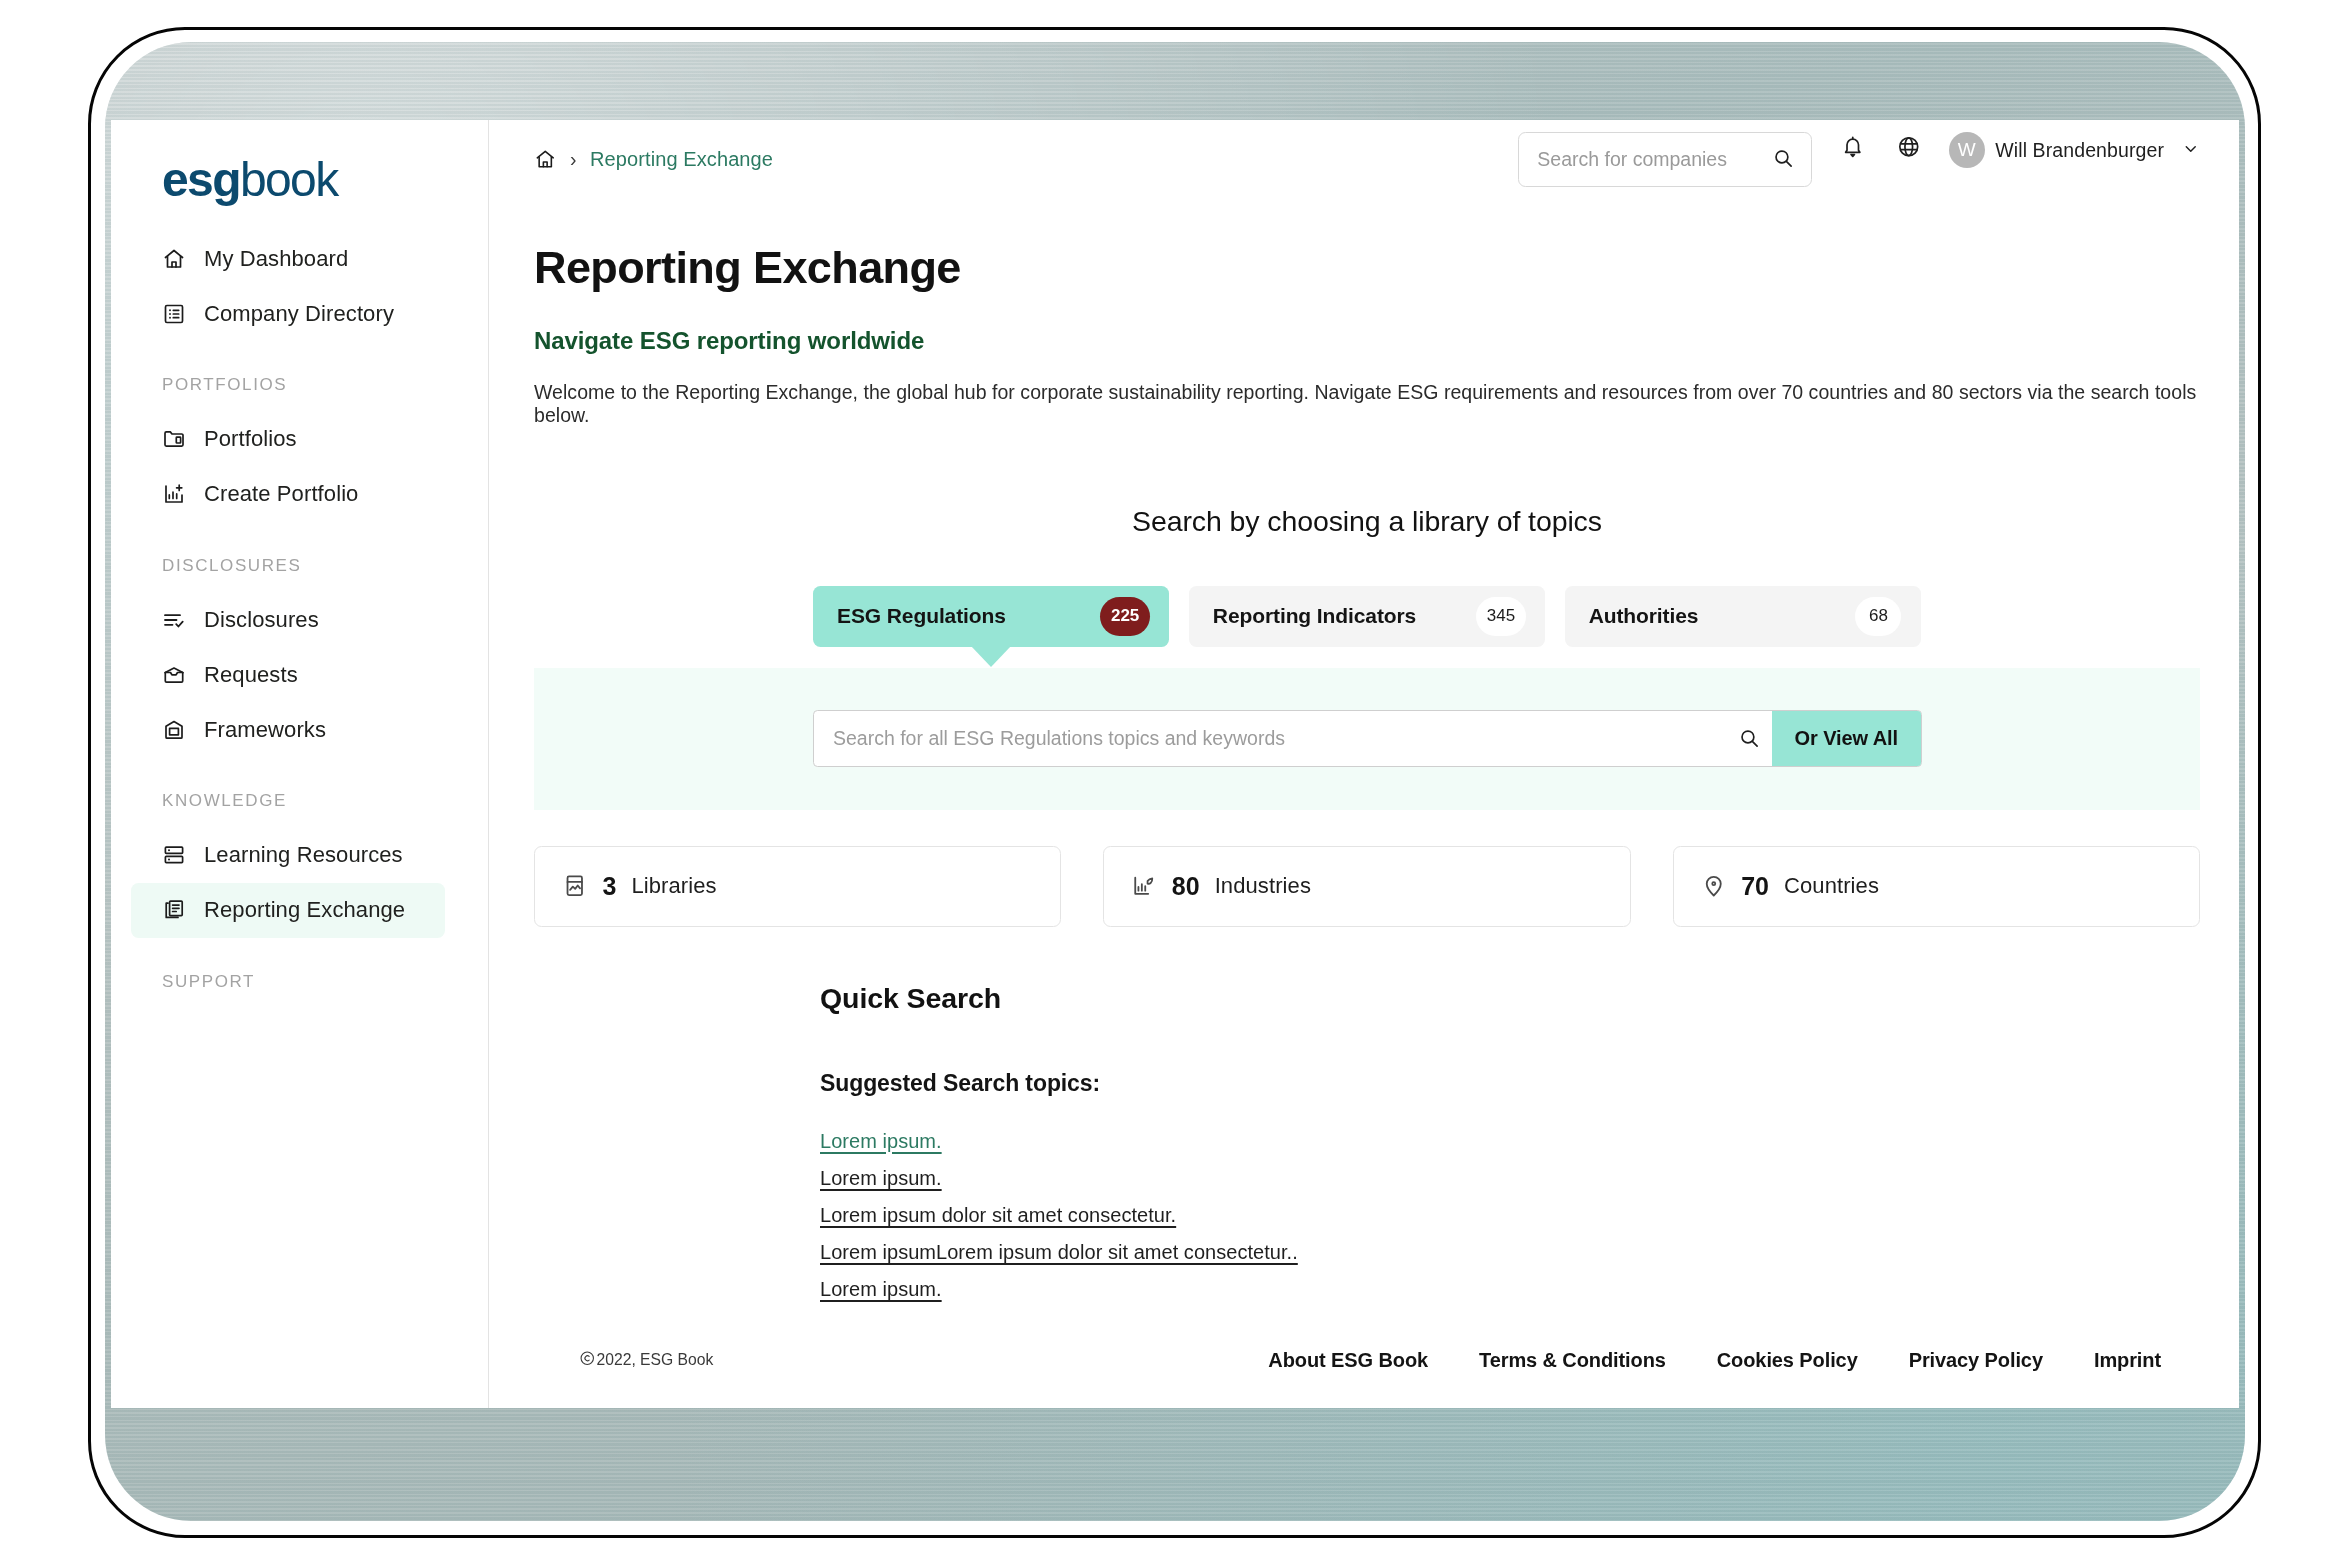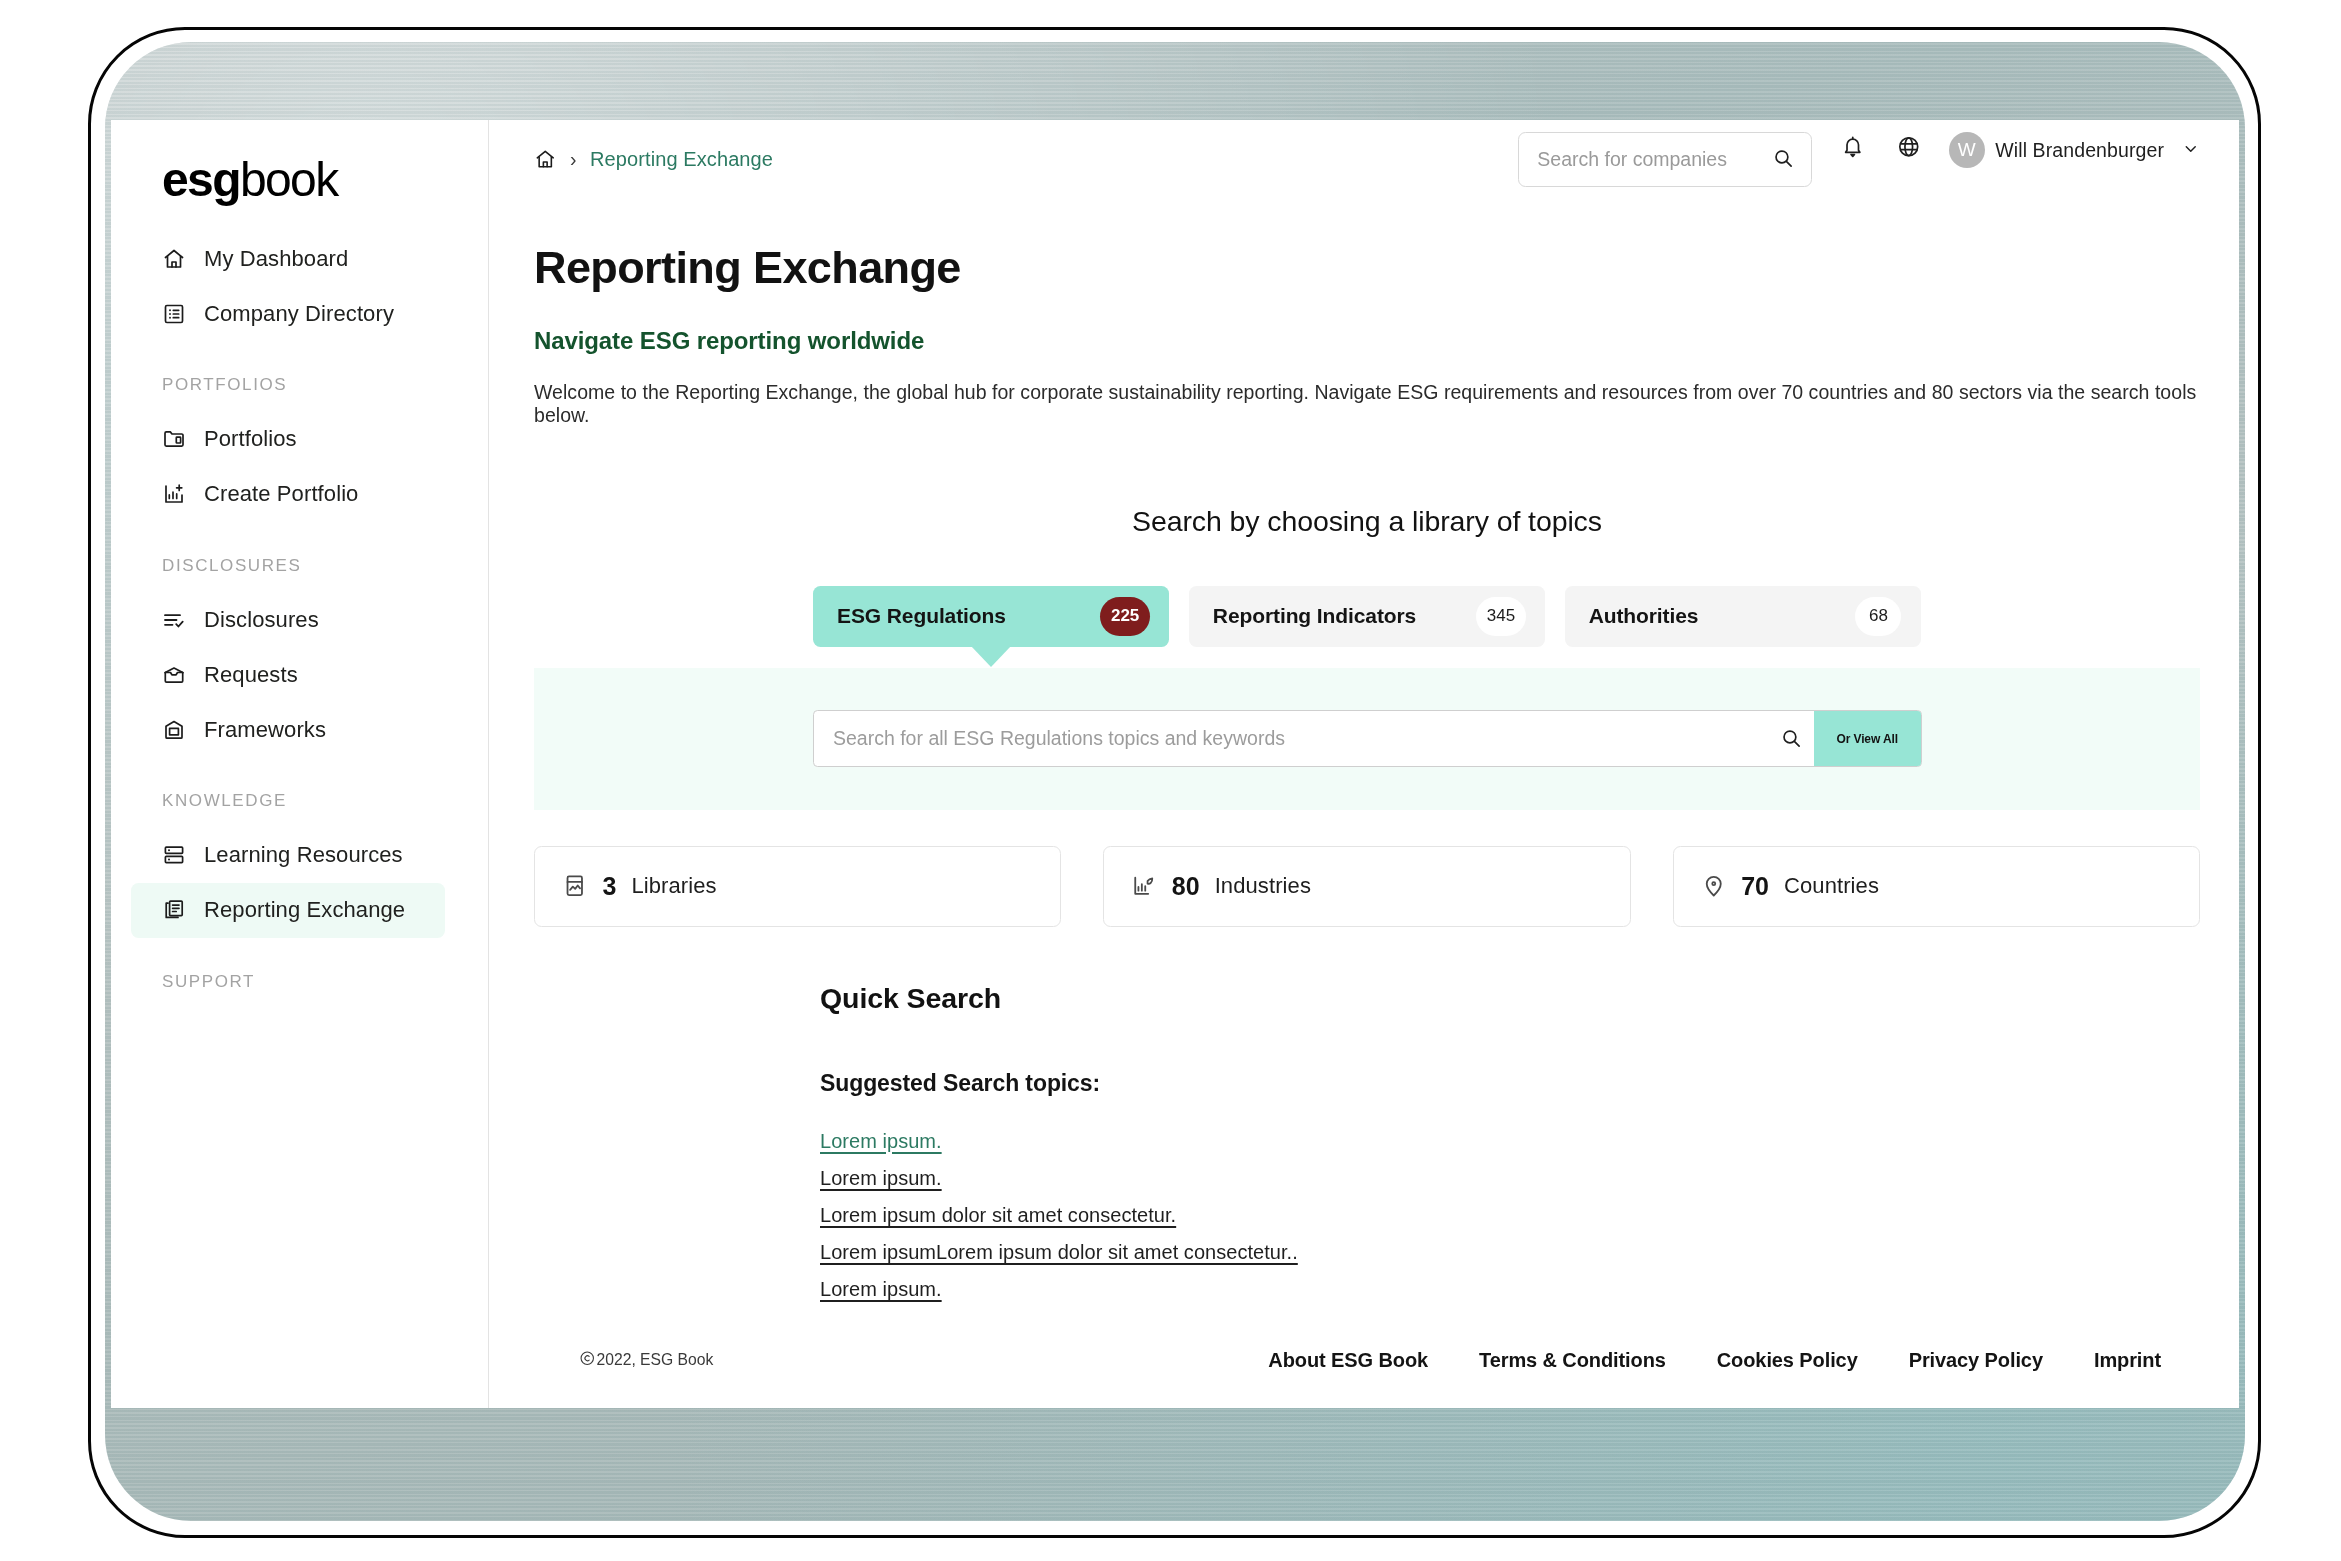--- a/index.html
+++ b/index.html
@@ -60,21 +60,21 @@
     flex: 0 0 378px;
     background: #ffffff;
     border-right: 1.5px solid #e3e3e3;
     padding: 0 0 0 0;
     position: relative;
   }
   .logo {
     margin: 36px 0 0 51px;
     font-size: 48px;
     letter-spacing: -1.6px;
-    color: #000000;
+    color: #0c4a6e;
     line-height: 1;
   }
   .logo .esg { font-weight: 800; }
   .logo .book { font-weight: 300; }
 
   .nav-group { margin-top: 12px; }
   .nav-group.first { margin-top: 27px; }
 
   .nav-heading {
     font-size: 17px;
@@ -292,21 +292,21 @@
   }
   .topic-search input::placeholder { color: #9c9c9c; }
   .topic-search .ts-icon {
     width: 46px;
     display: flex; align-items: center; justify-content: center;
     cursor: pointer;
   }
   .view-all-btn {
     background: #97e5d5;
     color: #121212;
-    font-size: 12px;
+    font-size: 20px;
     font-weight: 700;
     display: flex;
     align-items: center;
     justify-content: center;
     padding: 0 22.5px;
     cursor: pointer;
     white-space: nowrap;
     letter-spacing: -0.1px;
   }
 

